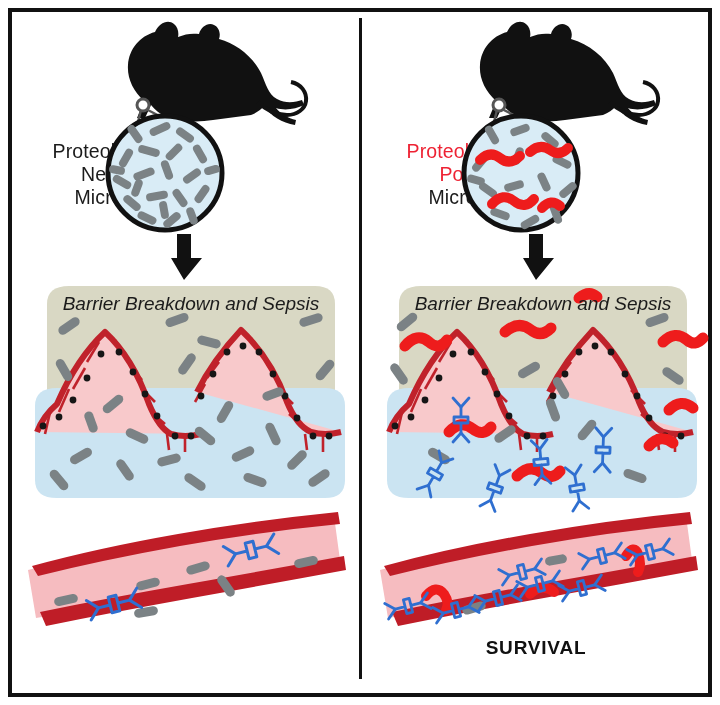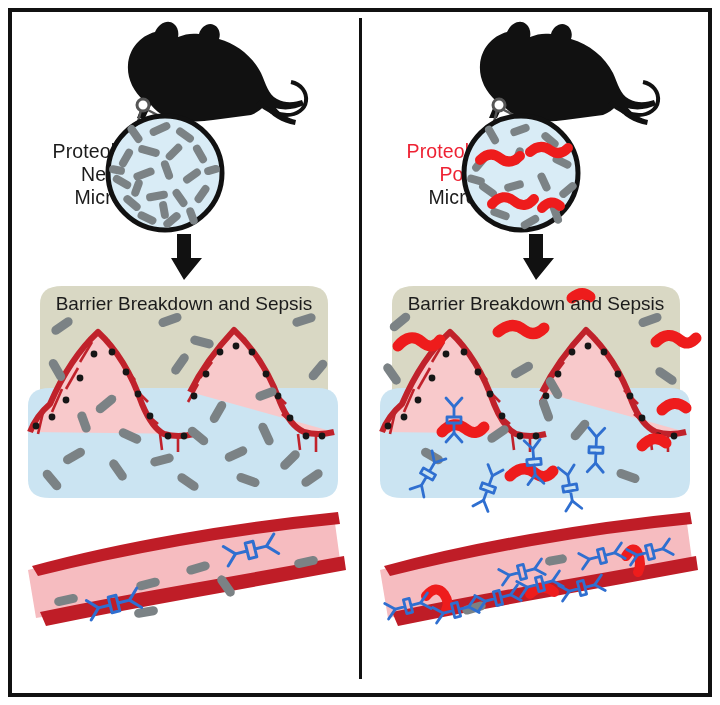--- a/index.html
+++ b/index.html
@@ -42,21 +42,21 @@
   
   .mouse-wrap{position:absolute;left:50%;top:6px;transform:translateX(-50%);}
   .mag-wrap{position:absolute;}
   .panel.left .mag-wrap{left:88px;top:96px;}
   .panel.right .mag-wrap{left:92px;top:96px;}
 
   
   .arrow{position:absolute;left:50%;top:222px;transform:translateX(-50%);}
 
   
-  .gut{position:absolute;left:8px;top:272px;width:324px;height:222px;}
+  .gut{position:absolute;left:15px;top:272px;width:324px;height:222px;font-style:italic;}
   
   .vessel{position:absolute;left:4px;top:496px;width:332px;height:130px;}
 
   svg{display:block;overflow:visible;}
   .nosel{user-select:none;}
 </style>
 </head>
 <body>
 
 <div id="root">
@@ -611,14 +611,15 @@
             <path d="M-13 0 L-22 -8 M-13 0 L-22 8 M13 0 L22 -8 M13 0 L22 8"></path>
           </g>
           <g transform="translate(280,44) rotate(-14)">
             <path d="M-13 0 L-3 0 M-3 -7 L-3 7 M-3 -7 L3 -7 M-3 7 L3 7 M3 -7 L3 7 M3 0 L13 0"></path>
             <path d="M-13 0 L-22 -8 M-13 0 L-22 8 M13 0 L22 -8 M13 0 L22 8"></path>
           </g>
         </g>
       </svg>
     </div>
 
+    <div class="outcome nosel">SURVIVAL</div>
   </div>
 </div>
 
 </body></html>

